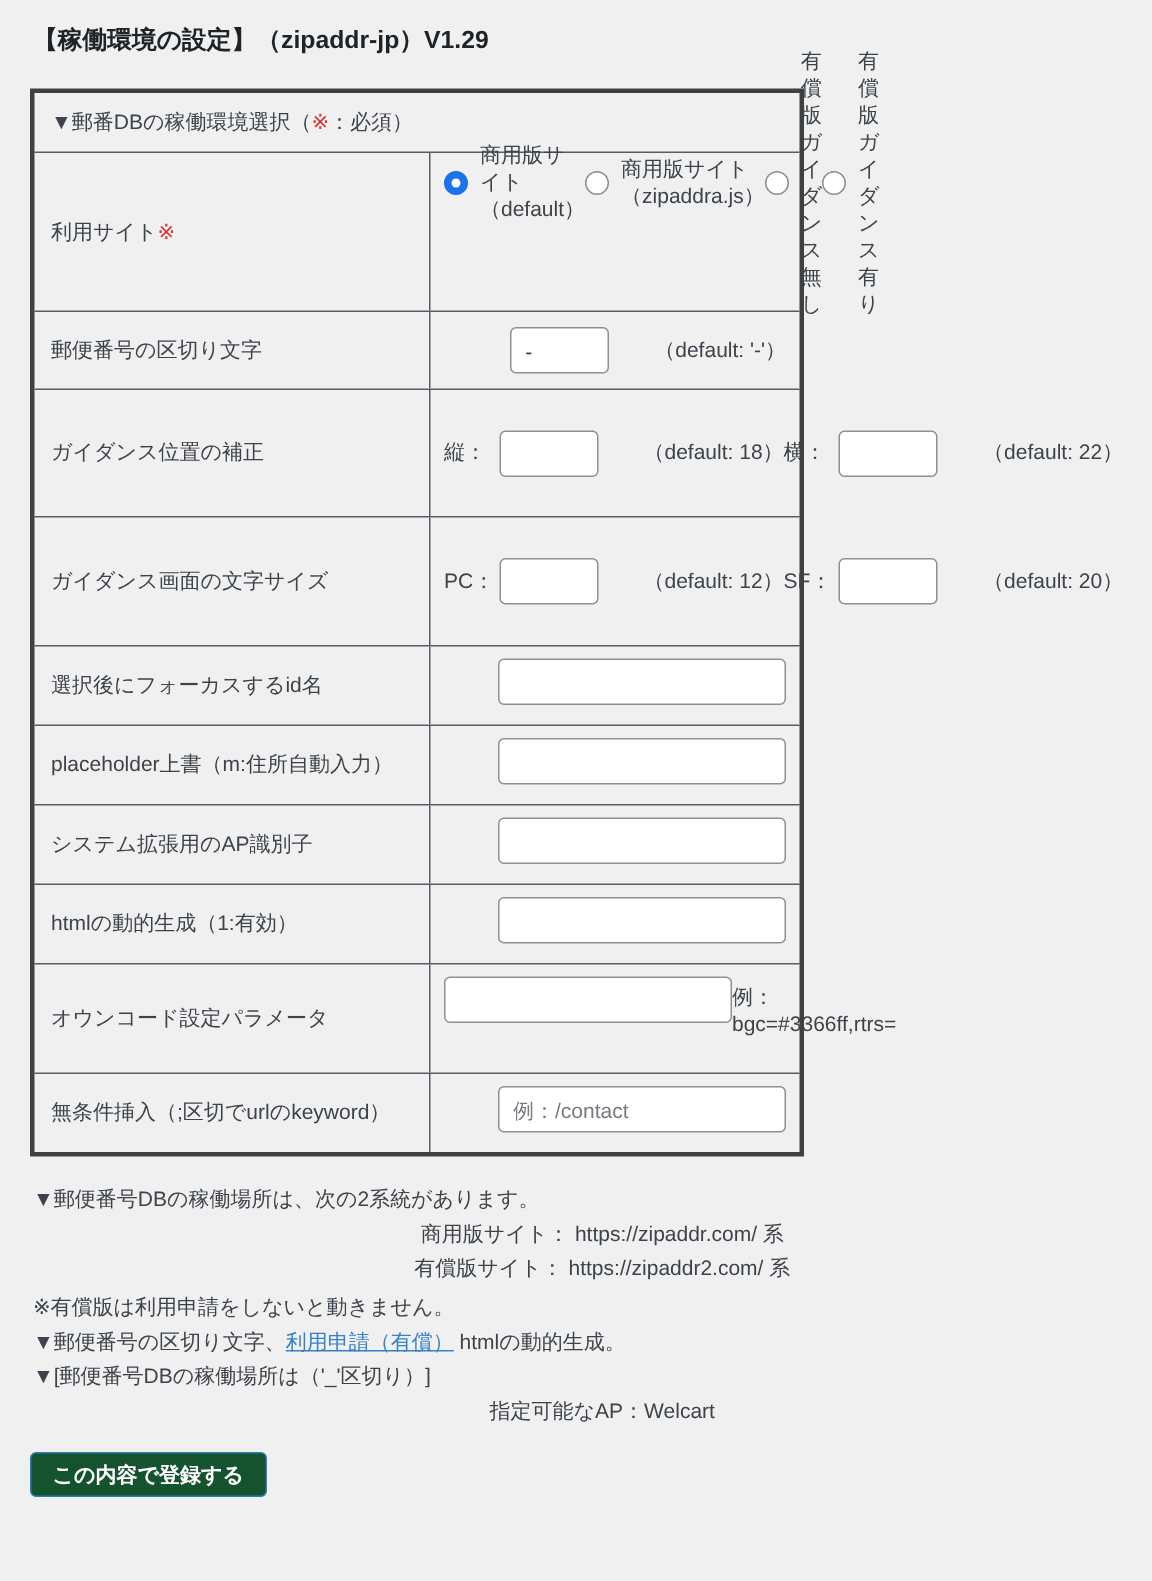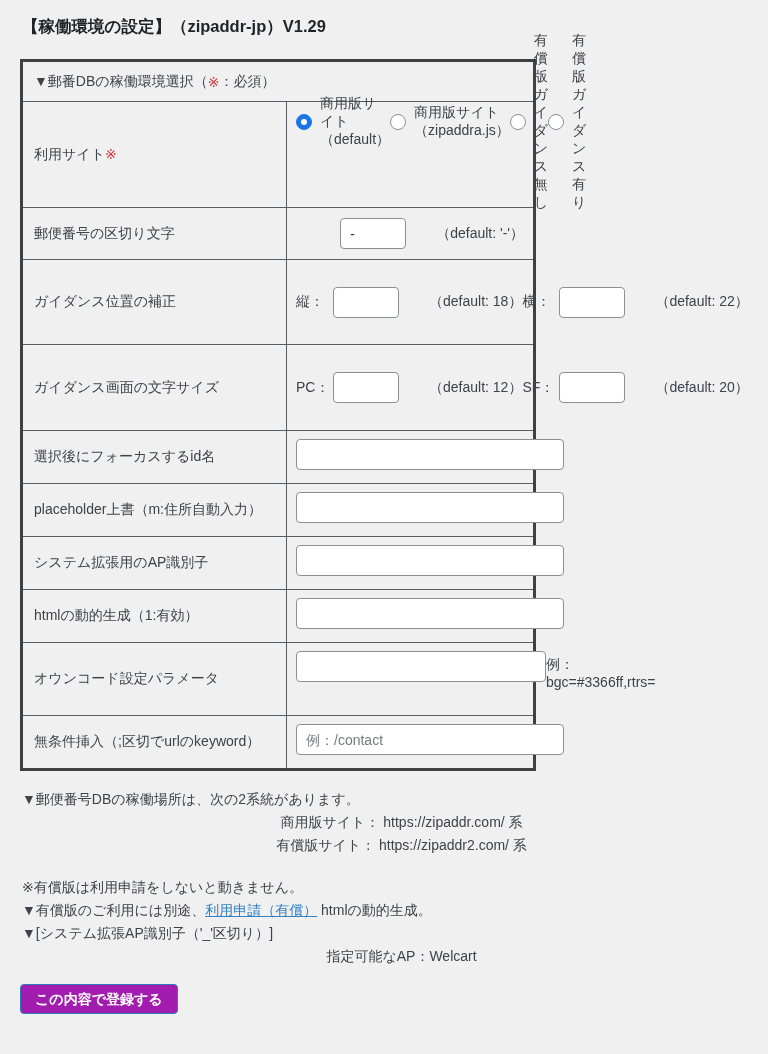--- a/index.html
+++ b/index.html
@@ -81,35 +81,35 @@
     border: 1px solid #8c8f94;
     border-radius: 4px;
     background: #fff;
     padding: 0 9px;
     font-size: 14px;
     color: #2c3338;
     font-family: "Liberation Sans", "DejaVu Sans", sans-serif;
   }
   input[type="text"]::placeholder { color: #757b80; opacity: 1; }
   .small-input { width: 66px; }
-  .wide-input  { width: 268px; }
+  .wide-input  { width: 192px; }
   .field-line { display: flex; align-items: center; margin: 2px 0; }
   .field-prefix { width: 37px; flex-shrink: 0; }
   .inline-note { margin-left: 30px; white-space: nowrap; }
   .hint-line { margin-top: 5px; }
   
   .footnotes { margin: 17px 0 0 22px; line-height: 23px; }
   .indent { padding-left: 13px; text-align: center; }
-  .gap-top { margin-top: 19px; }
+  .gap-top { margin-top: 3px; }
   .text-link { color: #3582c4; text-decoration: underline; margin-top: 20px; }
   
   .submit-btn {
     margin: 16px 0 0 20px;
     display: inline-block;
-    background: #a21caf;
+    background: #14532d;
     border: 1px solid #2b7cb8;
     border-radius: 4px;
     color: #fff;
     font-size: 14px;
     font-weight: 600;
     height: 30px;
     padding: 0 14px;
     line-height: 28px;
     cursor: pointer;
     font-family: "Liberation Sans", "DejaVu Sans", sans-serif;
@@ -262,22 +262,22 @@
 </div>
 
 
 <div class="footnotes">
   <div>▼郵便番号DBの稼働場所は、次の2系統があります。</div>
   <div class="indent">商用版サイト： https://zipaddr.com/ 系</div>
   <div class="indent">有償版サイト： https://zipaddr2.com/ 系</div>
 
   <div class="gap-top">※有償版は利用申請をしないと動きません。</div>
   <div>
-    <span>▼有償版のご利用には別途、</span><a href="#" class="text-link">利用申請（有償）</a><span> htmlの動的生成。</span>
-  </div>
-  <div>▼[システム拡張AP識別子（'_'区切り）]</div>
+    <span>▼郵便番号の区切り文字、</span><a href="#" class="text-link">利用申請（有償）</a><span> htmlの動的生成。</span>
+  </div>
+  <div>▼[郵便番号DBの稼働場所は（'_'区切り）]</div>
   <div class="indent">指定可能なAP：Welcart</div>
 </div>
 
 <button class="submit-btn">この内容で登録する</button>
 
 
 
 
 </body></html>

